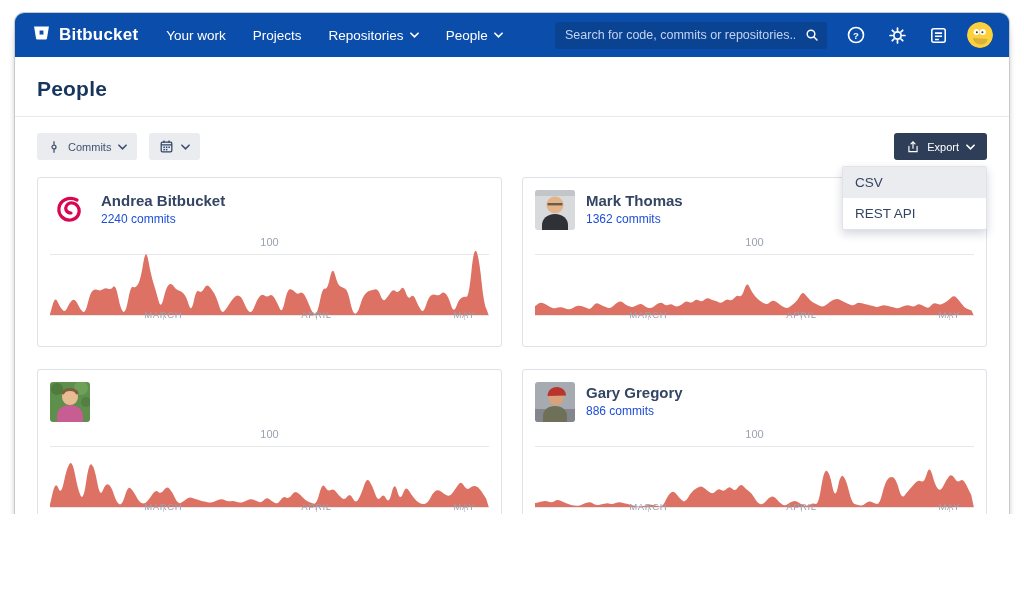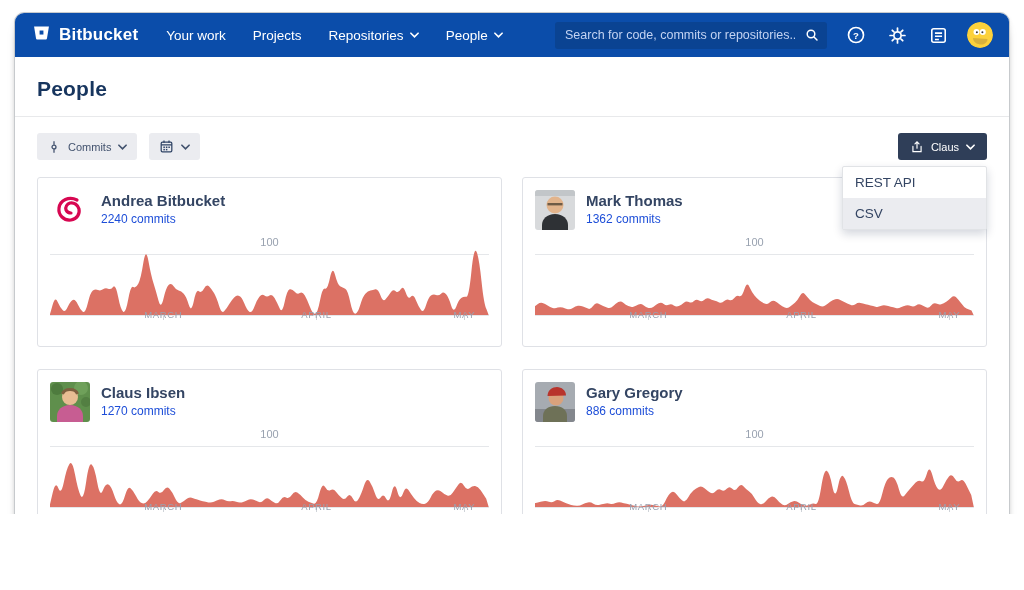--- a/index.html
+++ b/index.html
@@ -178,28 +178,28 @@
             </svg>
       </button>
 
       <div class="export-wrap">
         <button class="btn btn-export">
           <svg width="14" height="14" viewBox="0 0 24 24">
                 <g stroke="#fff" stroke-width="2" fill="none" stroke-linecap="round">
                   <path d="M12 14V3.5M8.5 6.5L12 3l3.5 3.5M5 11v9h14v-9"></path>
                 </g>
               </svg>
-          <span>Claus</span>
+          <span>Export</span>
           <svg width="9" height="6" viewBox="0 0 10 6">
                 <path d="M1 1l4 4 4-4" stroke="#fff" stroke-width="1.8" fill="none" stroke-linecap="round"></path>
               </svg>
         </button>
         <div class="menu">
+          <div class="menu-item hl">CSV</div>
           <div class="menu-item">REST API</div>
-          <div class="menu-item hl">CSV</div>
         </div>
       </div>
     </div>
 
     <div class="cards">
 
       <div class="card">
         <div class="card-head">
           <span class="p-avatar">
             <svg width="40" height="40" viewBox="0 0 40 40">
@@ -266,24 +266,20 @@
             <svg width="40" height="40" viewBox="0 0 40 40">
                   <rect width="40" height="40" fill="#5F8F4C"></rect>
                   <circle cx="7" cy="7" r="6" fill="#4E7B3E"></circle>
                   <circle cx="31" cy="6" r="7" fill="#6FA05A"></circle>
                   <circle cx="36" cy="20" r="5" fill="#537F42"></circle>
                   <circle cx="20" cy="15" r="8" fill="#E8BD93"></circle>
                   <path d="M12.5 12c2-6 13-6 15 0" stroke="#7D603F" stroke-width="3" fill="none"></path>
                   <path d="M20 23c-8 0-13 5-13 11v6h26v-6c0-6-5-11-13-11z" fill="#C75D92"></path>
                 </svg>
           </span>
-          <div>
-            <div class="p-name">Claus Ibsen</div>
-            <div class="p-commits">1270 commits</div>
-          </div>
         </div>
         <div class="chart">
               <div class="gridline"></div>
               <svg class="area" viewBox="0 0 1000 82" preserveAspectRatio="none">
              <path d="M0,82 L0.0,78.3 Q0.0,78.3 6.3,66.5 Q12.7,54.7 19.0,62.2 Q25.3,69.6 31.6,56.0 Q38.0,42.3 44.3,38.0 Q50.6,33.6 57.0,48.5 Q63.3,63.4 69.6,69.6 Q75.9,75.8 82.3,56.0 Q88.6,36.1 94.9,38.6 Q101.3,41.1 107.6,56.6 Q113.9,72.1 120.3,64.6 Q126.6,57.2 132.9,58.4 Q139.2,59.7 145.6,68.4 Q151.9,77.0 158.2,78.3 Q164.6,79.5 170.9,69.6 Q177.2,59.7 183.5,62.2 Q189.9,64.6 196.2,70.2 Q202.5,75.8 208.9,77.0 Q215.2,78.3 221.5,75.2 Q227.8,72.1 234.2,67.7 Q240.5,63.4 246.8,65.9 Q253.2,68.4 259.5,64.0 Q265.8,59.7 272.2,62.8 Q278.5,65.9 284.8,72.1 Q291.1,78.3 297.5,77.0 Q303.8,75.8 310.1,73.3 Q316.5,70.8 322.8,71.8 Q329.1,72.7 335.4,73.6 Q341.8,74.6 348.1,75.2 Q354.4,75.8 360.8,76.4 Q367.1,77.0 373.4,75.8 Q379.7,74.6 386.1,73.6 Q392.4,72.7 398.7,74.3 Q405.1,75.8 411.4,75.2 Q417.7,74.6 424.1,75.8 Q430.4,77.0 436.7,76.4 Q443.0,75.8 449.4,74.3 Q455.7,72.7 462.0,73.6 Q468.4,74.6 474.7,75.8 Q481.0,77.0 487.3,73.9 Q493.7,70.8 500.0,73.3 Q506.3,75.8 512.7,77.0 Q519.0,78.3 525.3,73.9 Q531.6,69.6 538.0,71.5 Q544.3,73.3 550.6,69.0 Q557.0,64.6 563.3,66.5 Q569.6,68.4 575.9,71.5 Q582.3,74.6 588.6,75.8 Q594.9,77.0 601.3,77.7 Q607.6,78.3 613.9,67.1 Q620.3,56.0 626.6,60.9 Q632.9,65.9 639.2,64.0 Q645.6,62.2 651.9,65.9 Q658.2,69.6 664.6,72.1 Q670.9,74.6 677.2,70.5 Q683.5,66.5 689.9,72.4 Q696.2,78.3 702.5,73.3 Q708.9,68.4 715.2,59.7 Q721.5,51.0 727.8,55.3 Q734.2,59.7 740.5,67.7 Q746.8,75.8 753.2,71.5 Q759.5,67.1 765.8,72.7 Q772.2,78.3 778.5,66.5 Q784.8,54.7 791.1,65.3 Q797.5,75.8 803.8,67.7 Q810.1,59.7 816.5,64.0 Q822.8,68.4 829.1,72.1 Q835.4,75.8 841.8,77.0 Q848.1,78.3 854.4,77.7 Q860.8,77.0 867.1,71.5 Q873.4,65.9 879.7,64.6 Q886.1,63.4 892.4,65.9 Q898.7,68.4 905.1,69.6 Q911.4,70.8 917.7,66.5 Q924.1,62.2 930.4,58.4 Q936.7,54.7 943.0,59.7 Q949.4,64.6 955.7,62.2 Q962.0,59.7 968.4,60.0 Q974.7,60.3 981.0,64.3 Q987.3,68.4 993.7,72.7 L1000,82 Z" fill="#DC7164"></path>
               </svg>
               <span class="grid-label">100</span>
               <div class="baseline"></div>
               <div class="tick" style="left:25.80%"></div>
               <span class="month-label" style="left:25.80%">MARCH</span>

